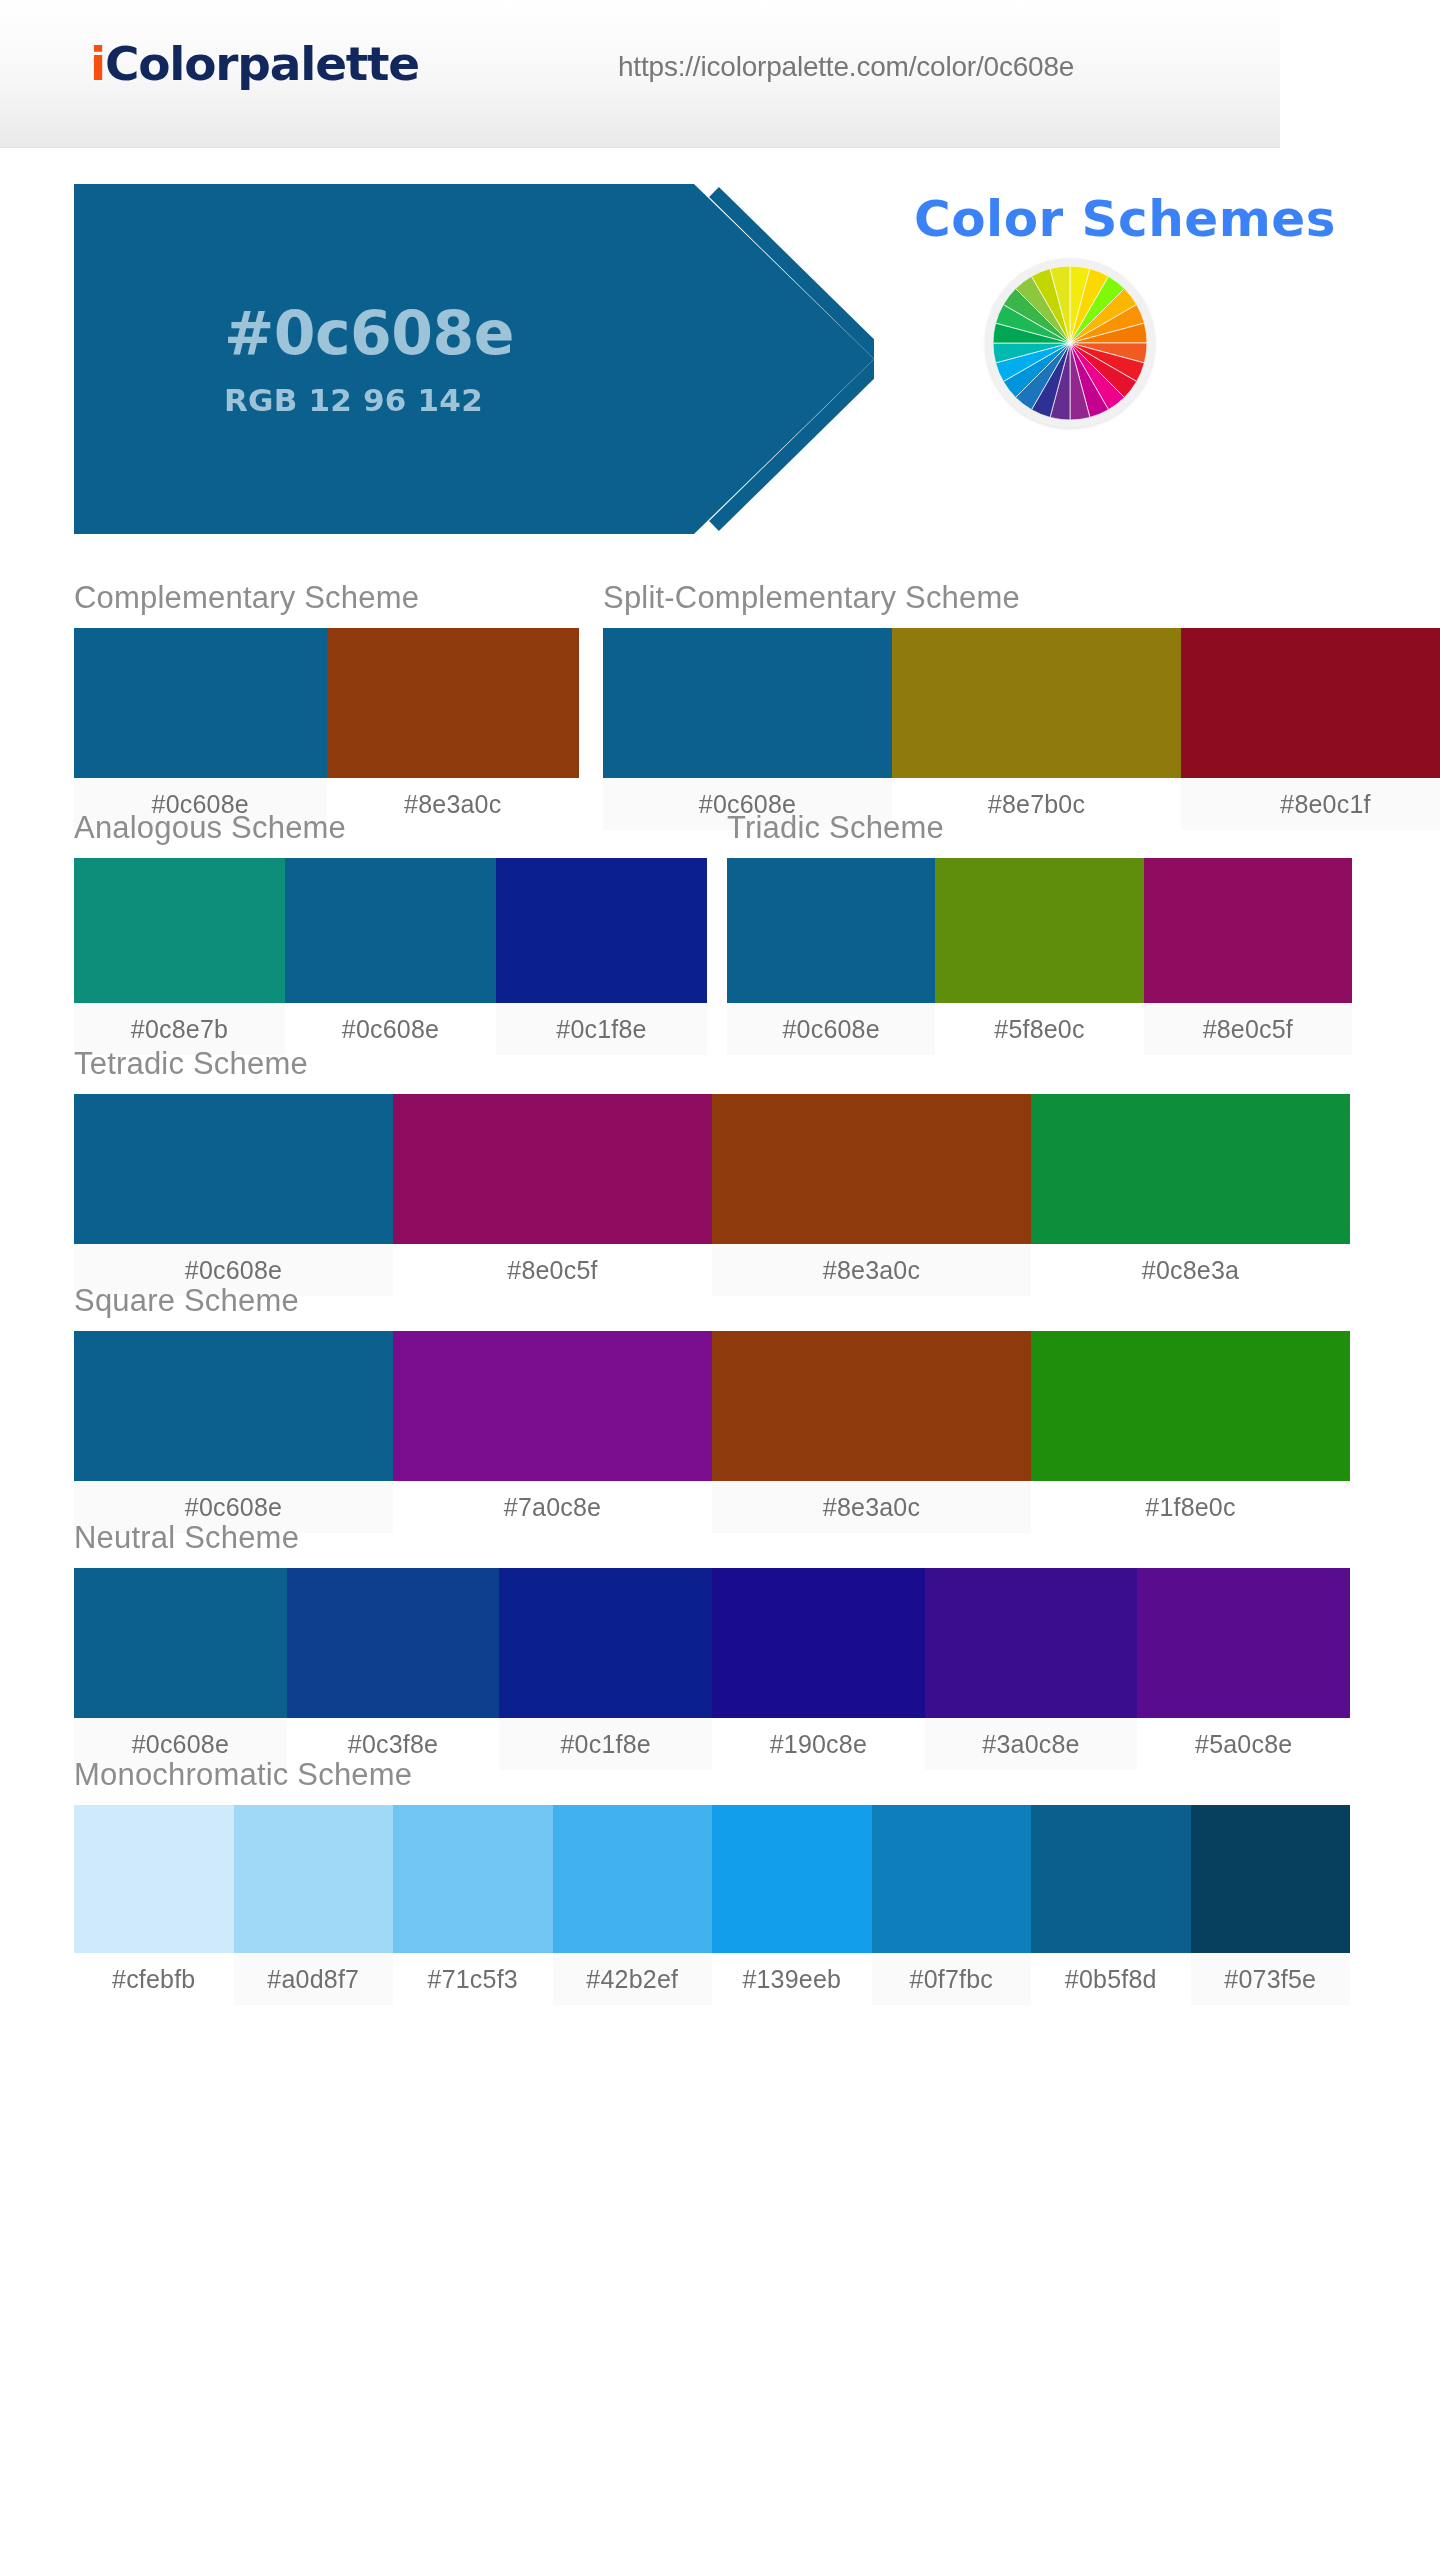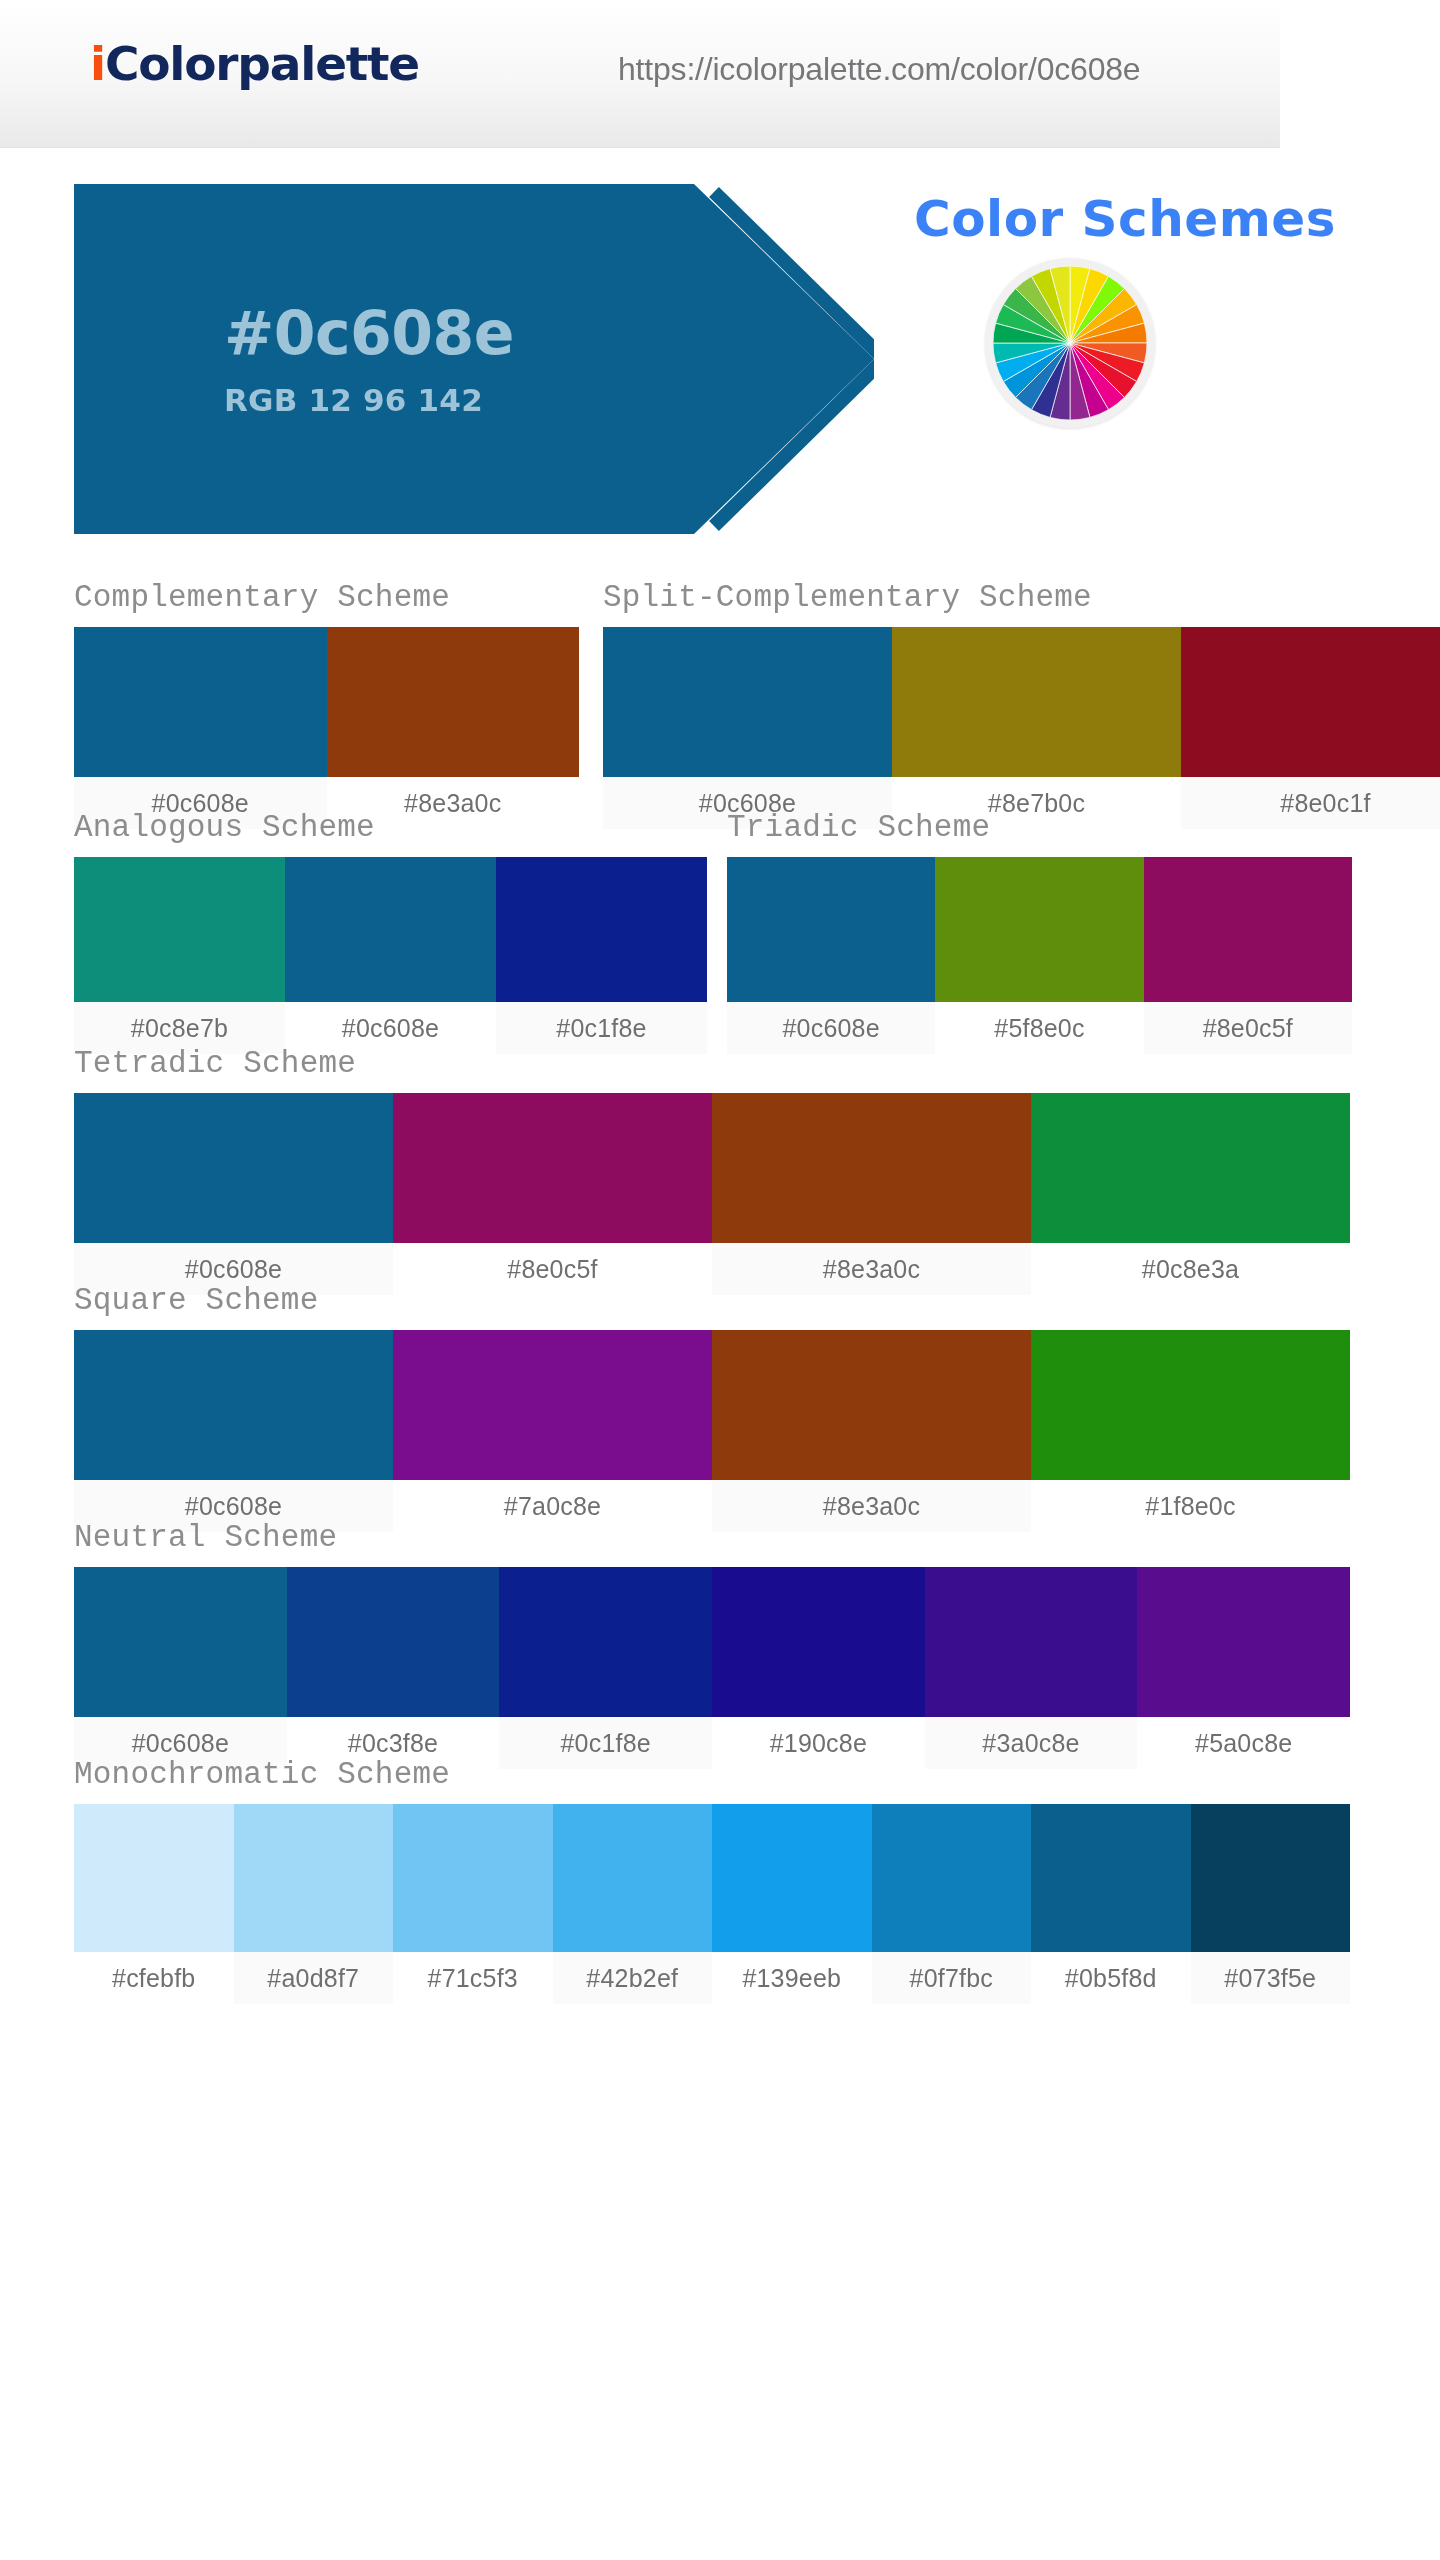--- a/index.html
+++ b/index.html
@@ -27,21 +27,21 @@
     font-weight:bold;
     letter-spacing:-1.2px;
     font-family:"DejaVu Sans", sans-serif;
     white-space:nowrap;
   }
   .logo .logo-i{ color:#f84f11; }
   .logo .logo-rest{ color:#12275c; }
   .page-url{
     position:absolute;
     left:618px; top:51px;
-    font-size:32px;
+    font-size:28px;
     color:#77777a;
     font-family:"Liberation Sans", sans-serif;
     letter-spacing:-0.2px;
     white-space:nowrap;
   }
 
   
   .hero{
     position:absolute;
     left:0; top:148px;
@@ -108,21 +108,21 @@
     position:absolute;
     left:0; top:580px;
     width:1440px;
   }
   .scheme-row{
     position:relative;
     width:1440px;
   }
   .scheme-block{ position:absolute; }
   .scheme-title{
-    font-family:Liberation Mono, monospace;
+    font-family:Liberation Sans, sans-serif;
     font-weight:300;
     font-size:31px;
     color:#8d8d8d;
     letter-spacing:0.2px;
     white-space:nowrap;
     margin-bottom:12px;
   }
   .swatch-strip{ display:flex; width:100%; }
   .swatch-col{ flex:1 1 0; min-width:0; }
   .swatch-color{ width:100%; }

